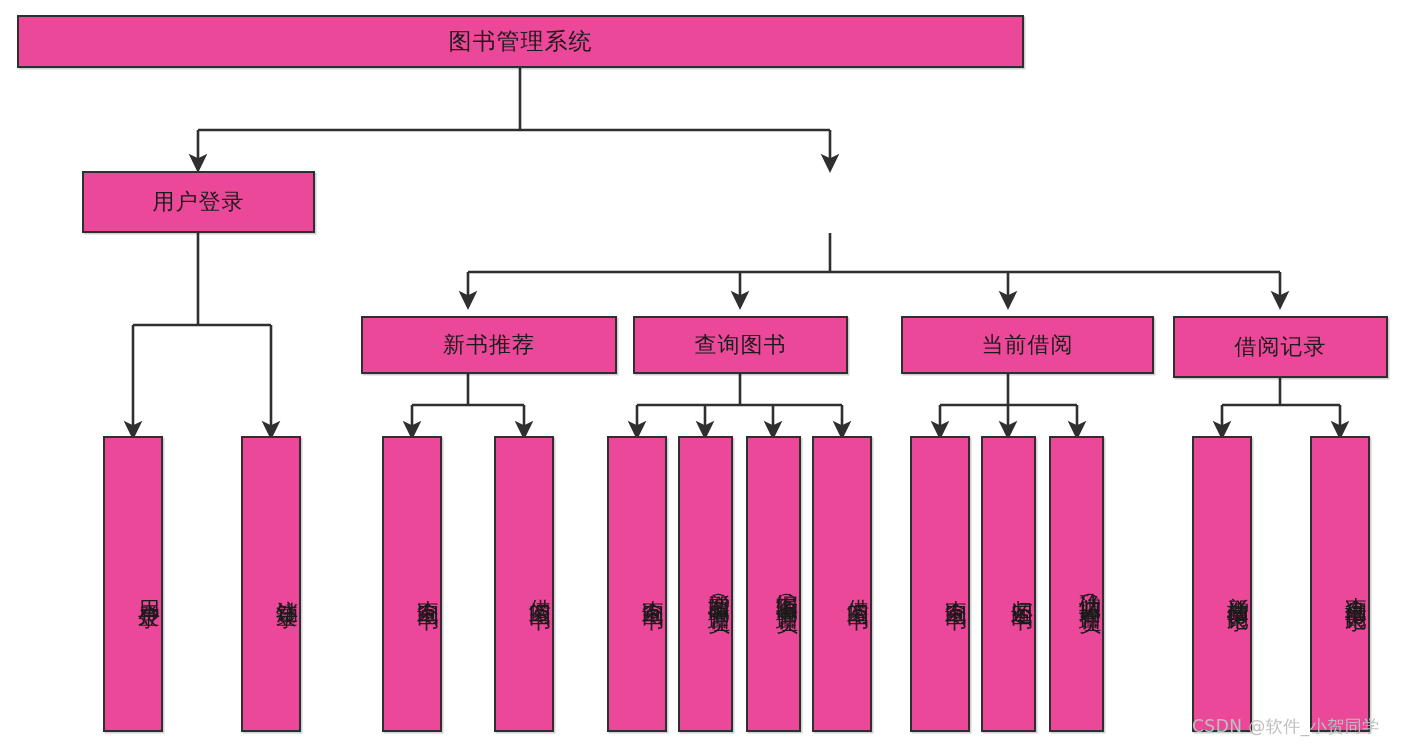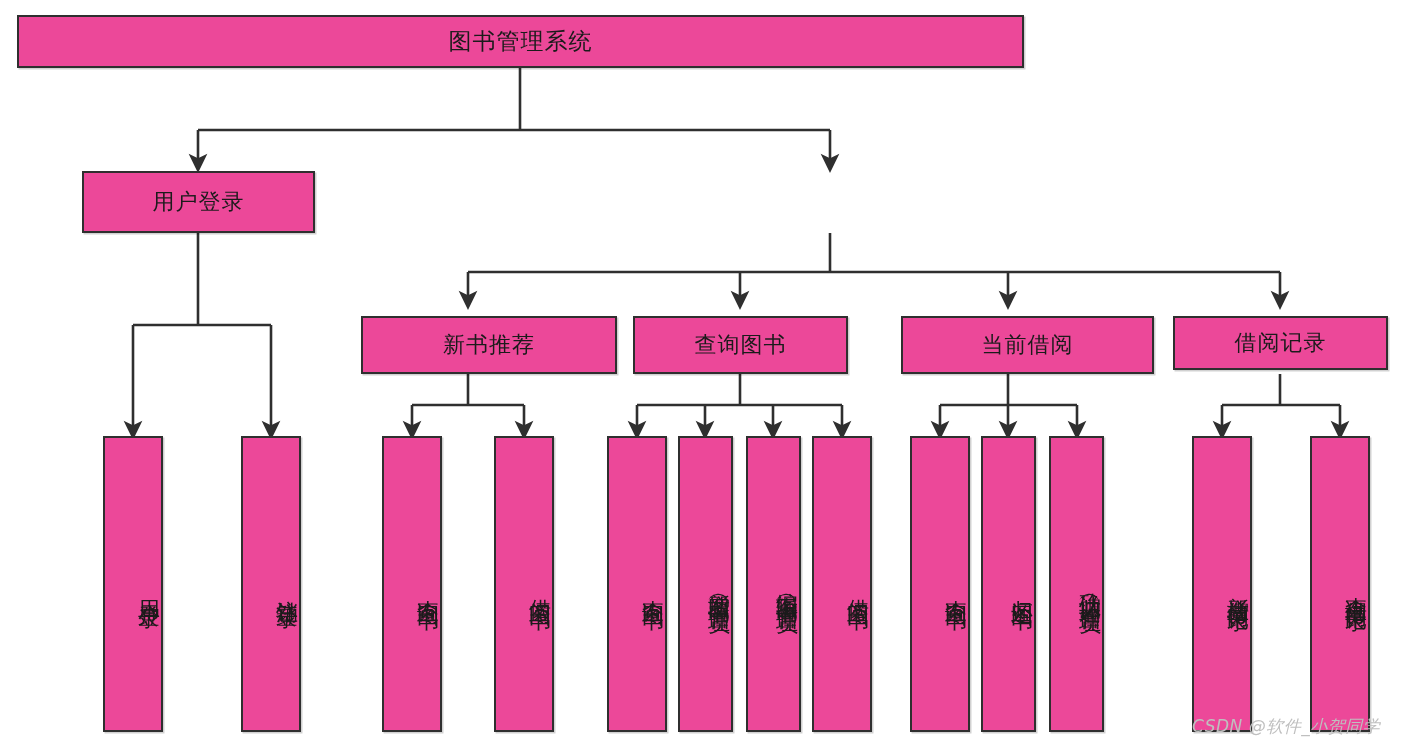--- a/index.html
+++ b/index.html
@@ -58,21 +58,20 @@
     writing-mode: vertical-rl;
     text-orientation: upright;
     white-space: nowrap;
   }
   .watermark {
     position: absolute;
     color: #bfbfbf;
     font-size: 17px;
     white-space: nowrap;
     letter-spacing: 0.5px;
-    font-style: italic;
   }
 </style>
 </head>
 <body>
 
 <div id="canvas">
 
   <svg class="edges" viewBox="0 0 1405 747">
     <defs>
       <marker id="arrow" markerWidth="9" markerHeight="9" refX="4.2" refY="4.2" orient="auto" markerUnits="strokeWidth">
@@ -133,21 +132,21 @@
 
   <div class="node horiz" style="left:361px; top:316px; width:256px; height:58px;">
     <span>新书推荐</span>
   </div>
   <div class="node horiz" style="left:633px; top:316px; width:215px; height:58px;">
     <span>查询图书</span>
   </div>
   <div class="node horiz" style="left:901px; top:316px; width:253px; height:58px;">
     <span>当前借阅</span>
   </div>
-  <div class="node horiz" style="left:1173px; top:316px; width:215px; height:54px;">
+  <div class="node horiz" style="left:1173px; top:316px; width:215px; height:62px;">
     <span>借阅记录</span>
   </div>
 
   <div class="node vert" style="left:103px; top:436px; width:60px; height:296px;">
     <span class="vtext">用户登录</span>
   </div>
   <div class="node vert" style="left:241px; top:436px; width:60px; height:296px;">
     <span class="vtext">注销登录</span>
   </div>
 

